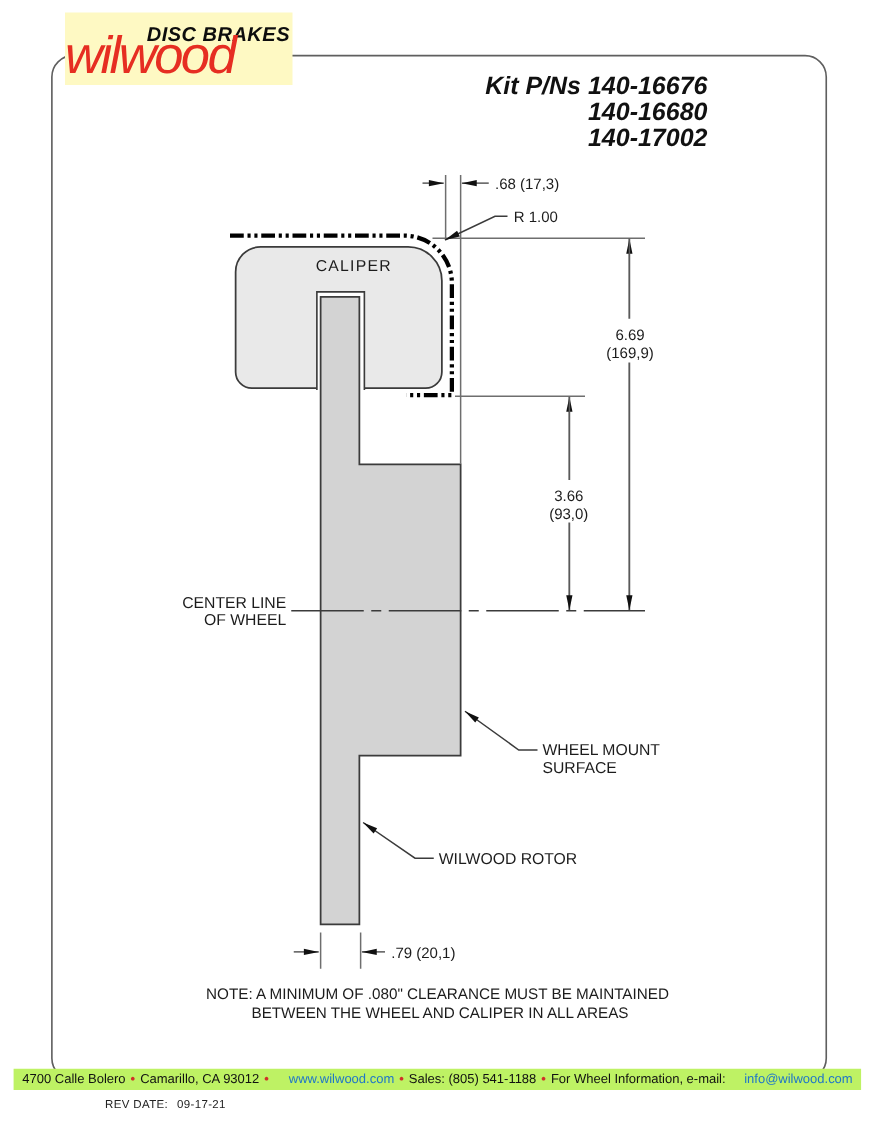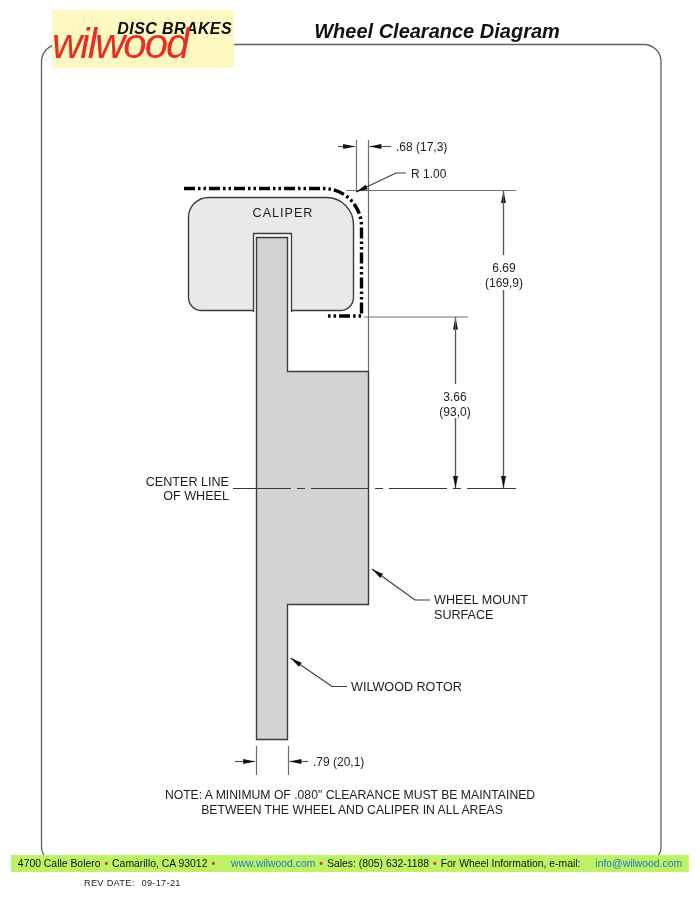--- a/index.html
+++ b/index.html
@@ -99,30 +99,34 @@
     <text class="t-dim" x="313" y="766">.79 (20,1)</text>
     <text class="t-note" x="350" y="799" text-anchor="middle">NOTE: A MINIMUM OF .080" CLEARANCE MUST BE MAINTAINED</text>
     <text class="t-note" x="352" y="814" text-anchor="middle">BETWEEN THE WHEEL AND CALIPER IN ALL AREAS</text>
   </svg>
 
   <div class="logo-box">
     <div class="logo-tagline">DISC BRAKES</div>
     <div class="logo-brand">wilwood</div>
   </div>
 
-  <div class="page-title">Wheel Clearance Diagram</div>
+  <div class="kit-block">
+    <div>Kit P/Ns 140-16676</div>
+    <div>140-16680</div>
+    <div>140-17002</div>
+  </div>
 
   <div class="footer-line">
     <span>4700 Calle Bolero</span>
     <span class="sep">•</span>
     <span>Camarillo, CA 93012</span>
     <span class="sep">•</span>
     <span class="link">www.wilwood.com</span>
     <span class="sep">•</span>
-    <span>Sales: (805) 632-1188</span>
+    <span>Sales: (805) 541-1188</span>
     <span class="sep">•</span>
     <span>For Wheel Information, e-mail:</span>&nbsp;
     <span class="link">info@wilwood.com</span>
   </div>
 
   <div class="rev-date">
     <span class="rd-label">REV DATE:</span><span>09-17-21</span>
   </div>
 
 </div>

